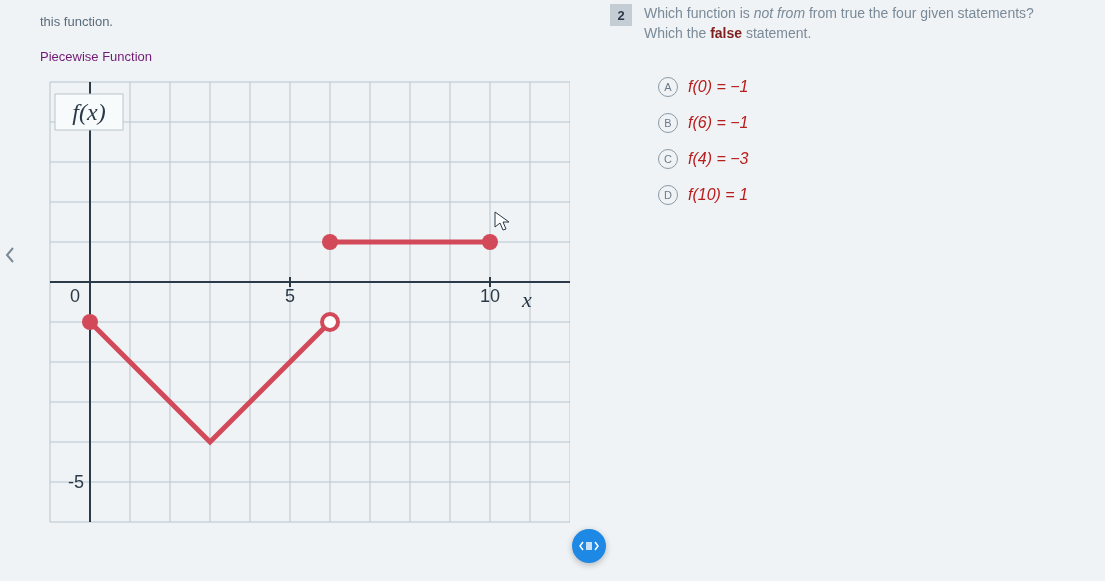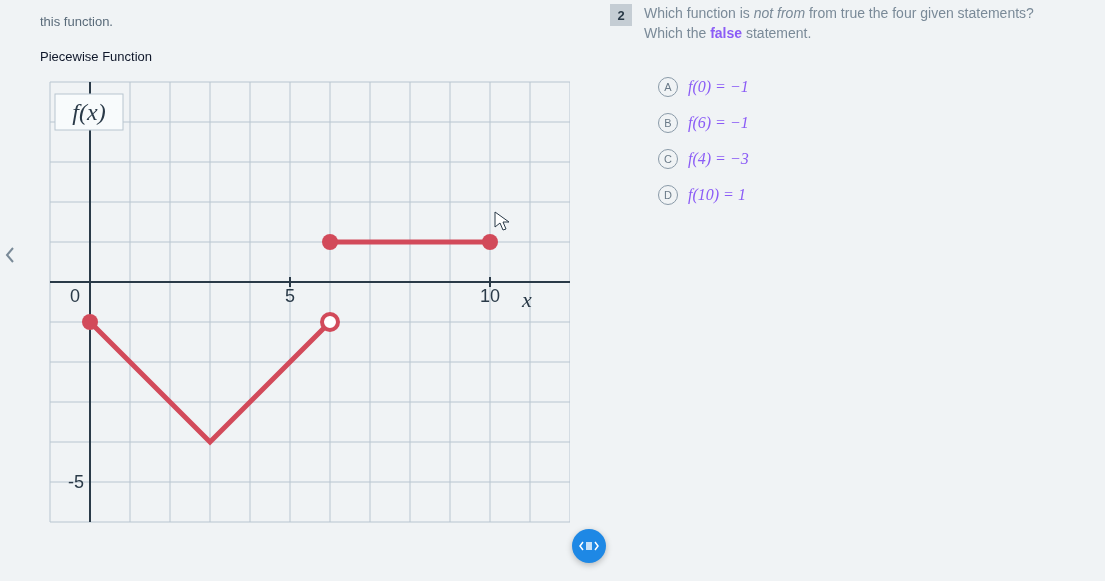--- a/index.html
+++ b/index.html
@@ -29,21 +29,21 @@
   color: #888;
   font-size: 18px;
   cursor: pointer;
 }
 .top-text {
   color: #5a6b7a;
   font-size: 13px;
   padding-top: 14px;
 }
 .section-label {
-  color: #0f172a;
+  color: #701a75;
   font-size: 13px;
   margin-top: 20px;
   margin-bottom: 8px;
   font-weight: 500;
 }
 .graph-container {
   position: relative;
   width: 530px;
   height: 490px;
 }
@@ -70,21 +70,21 @@
   justify-content: center;
   font-size: 13px;
   font-weight: bold;
   flex-shrink: 0;
 }
 .qtext {
   color: #7a8a98;
   font-size: 14px;
   line-height: 1.4;
 }
-.qtext .bold { font-weight: bold; color: #8b5cf6; text-align: center; }
+.qtext .bold { font-weight: bold; color: #7f1d1d; text-align: center; }
 .answers {
   margin-top: 34px;
   padding-left: 48px;
 }
 .answer-row {
   display: flex;
   align-items: center;
   gap: 10px;
   margin-bottom: 16px;
   cursor: pointer;
@@ -95,24 +95,24 @@
   border: 1px solid #8a9aa8;
   border-radius: 50%;
   display: flex;
   align-items: center;
   justify-content: center;
   font-size: 11px;
   color: #6a7a88;
   flex-shrink: 0;
 }
 .answer-math {
-  font-family: Liberation Serif, serif;
+  font-family: Liberation Sans, sans-serif;
   font-style: italic;
   font-size: 16px;
-  color: #8b5cf6;
+  color: #b91c1c;
 }
 .bottom-nav {
   position: absolute;
   left: 572px;
   bottom: 18px;
   width: 34px;
   height: 34px;
   background: #1e88e5;
   border-radius: 50%;
   color: white;

